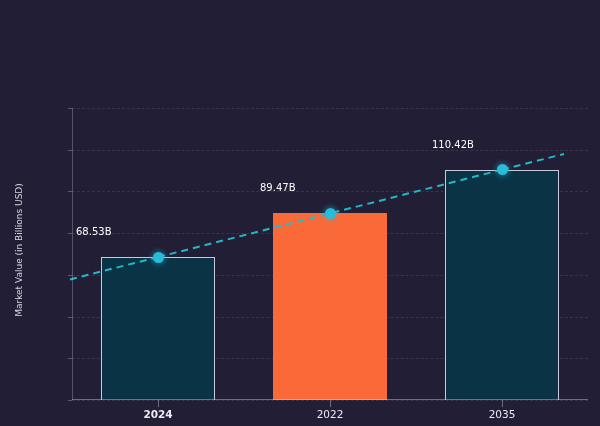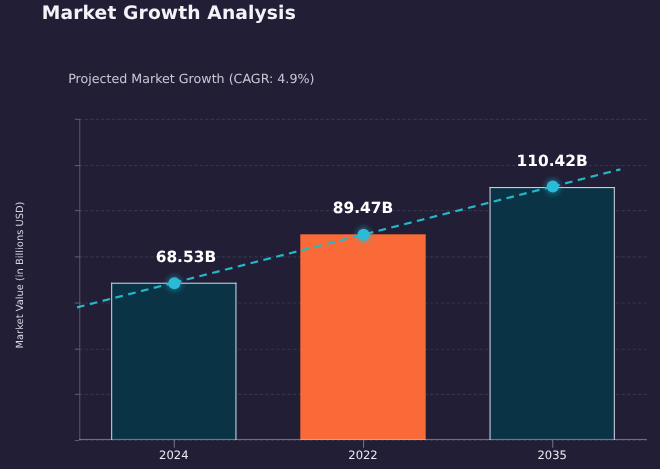--- a/index.html
+++ b/index.html
@@ -133,35 +133,33 @@
     top: 0;
     width: 100%;
     height: 100%;
     overflow: visible;
     pointer-events: none;
   }
 
   .value-label {
     position: absolute;
     width: 140px;
-    text-align: center;
-    font-size: 14px;
-    font-weight: bold;
+    text-align: left;
+    font-size: 10px;
+    font-weight: normal;
     color: #ffffff;
     white-space: nowrap;
   }
 </style>
 </head>
 <body>
 
 <div id="chart-root">
 
-  <div class="chart-title">Market Growth Analysis</div>
-
-  <div class="chart-subtitle">Projected Market Growth (CAGR: 4.9%)</div>
+
 
   <div class="y-axis-title">Market Value (in Billions USD)</div>
 
   <div id="plot">
     <div id="gridlines">
         <div class="gridline" style="top: 292px;"></div>
         <div class="tick-mark" style="top: 292px;"></div>
         <div class="gridline" style="top: 250.286px;"></div>
         <div class="tick-mark" style="top: 250.286px;"></div>
         <div class="gridline" style="top: 208.571px;"></div>
@@ -186,31 +184,31 @@
     <svg id="trend-svg" viewBox="0 0 516 292" preserveAspectRatio="none">
         <path d="M86 149.066 L258 105.39114285714288 L430 61.69542857142858" fill="none" stroke="#22b8c8" stroke-width="2" stroke-dasharray="7 5" stroke-linecap="butt"></path>
         <path d="M-2 171.41127574750828 L86 149.066 M430 61.69542857142858 L492 45.94464784053156" fill="none" stroke="#22b8c8" stroke-width="2" stroke-dasharray="7 5"></path>
       </svg>
     <div id="markers">
         <div style="position: absolute; width: 11px; height: 11px; border-radius: 50%; background: rgb(43, 187, 216); box-shadow: rgba(43, 187, 216, 0.35) 0px 0px 5px 2px; left: 80.5px; top: 143.566px;"></div>
         <div style="position: absolute; width: 11px; height: 11px; border-radius: 50%; background: rgb(43, 187, 216); box-shadow: rgba(43, 187, 216, 0.35) 0px 0px 5px 2px; left: 252.5px; top: 99.8911px;"></div>
         <div style="position: absolute; width: 11px; height: 11px; border-radius: 50%; background: rgb(43, 187, 216); box-shadow: rgba(43, 187, 216, 0.35) 0px 0px 5px 2px; left: 424.5px; top: 56.1954px;"></div>
       </div>
     <div id="valuelabels">
-        <div class="value-label" style="left: 27px; top: 118.066px;">68.53B</div>
+        <div class="value-label" style="left: 4px; top: 118.066px;">68.53B</div>
         <div class="value-label" style="left: 188px; top: 74.3911px;">89.47B</div>
         <div class="value-label" style="left: 360px; top: 30.6954px;">110.42B</div>
       </div>
     <div class="axis-spine-left"></div>
     <div class="axis-baseline"></div>
     <div id="xticks">
         <div class="x-tick" style="left: 86px;"></div>
         <div class="x-tick" style="left: 258px;"></div>
         <div class="x-tick" style="left: 430px;"></div>
       </div>
   </div>
 
   <div id="xlabels">
-      <div class="x-label" style="left: 88px;">2024</div>
+      <div class="x-label" style="left: 88px; font-weight: bold;">2024</div>
       <div class="x-label" style="left: 260px;">2022</div>
       <div class="x-label" style="left: 432px;">2035</div>
     </div>
 </div>
 
 </body></html>

